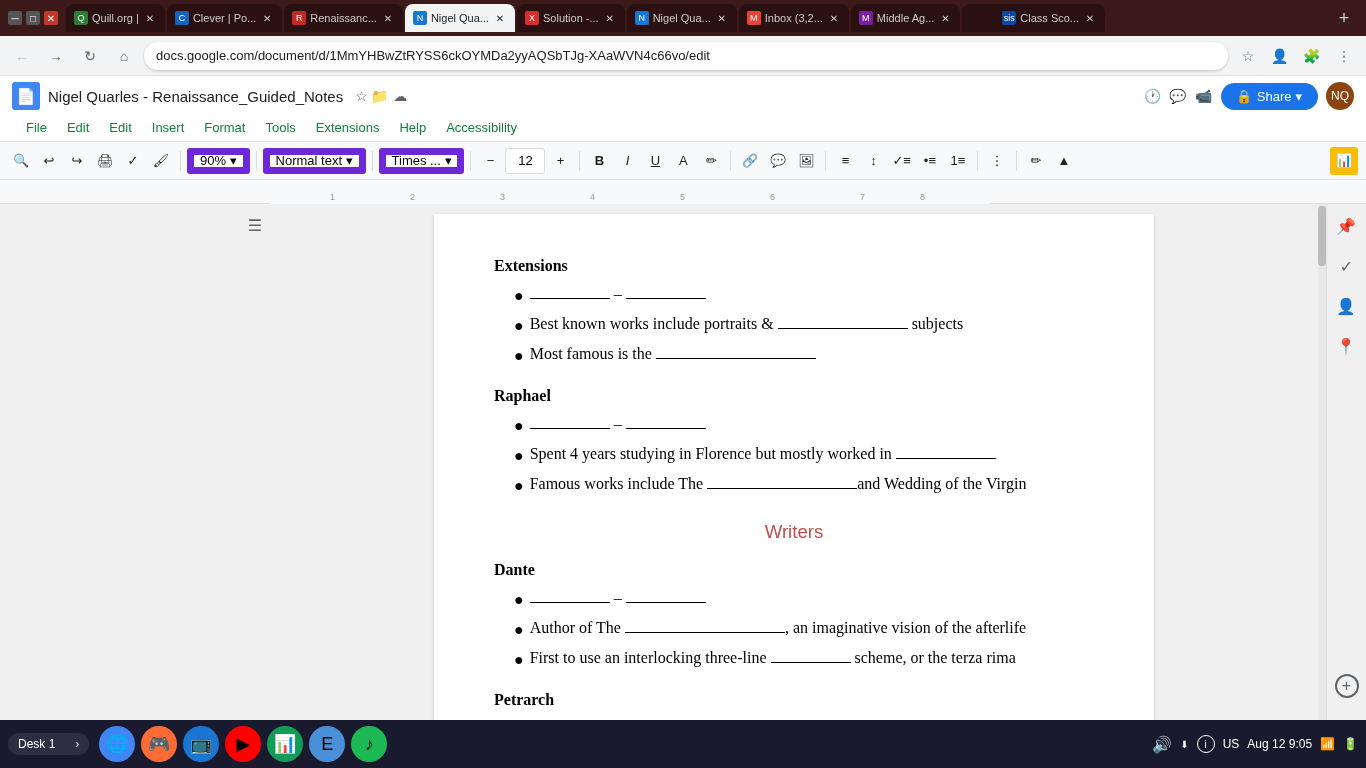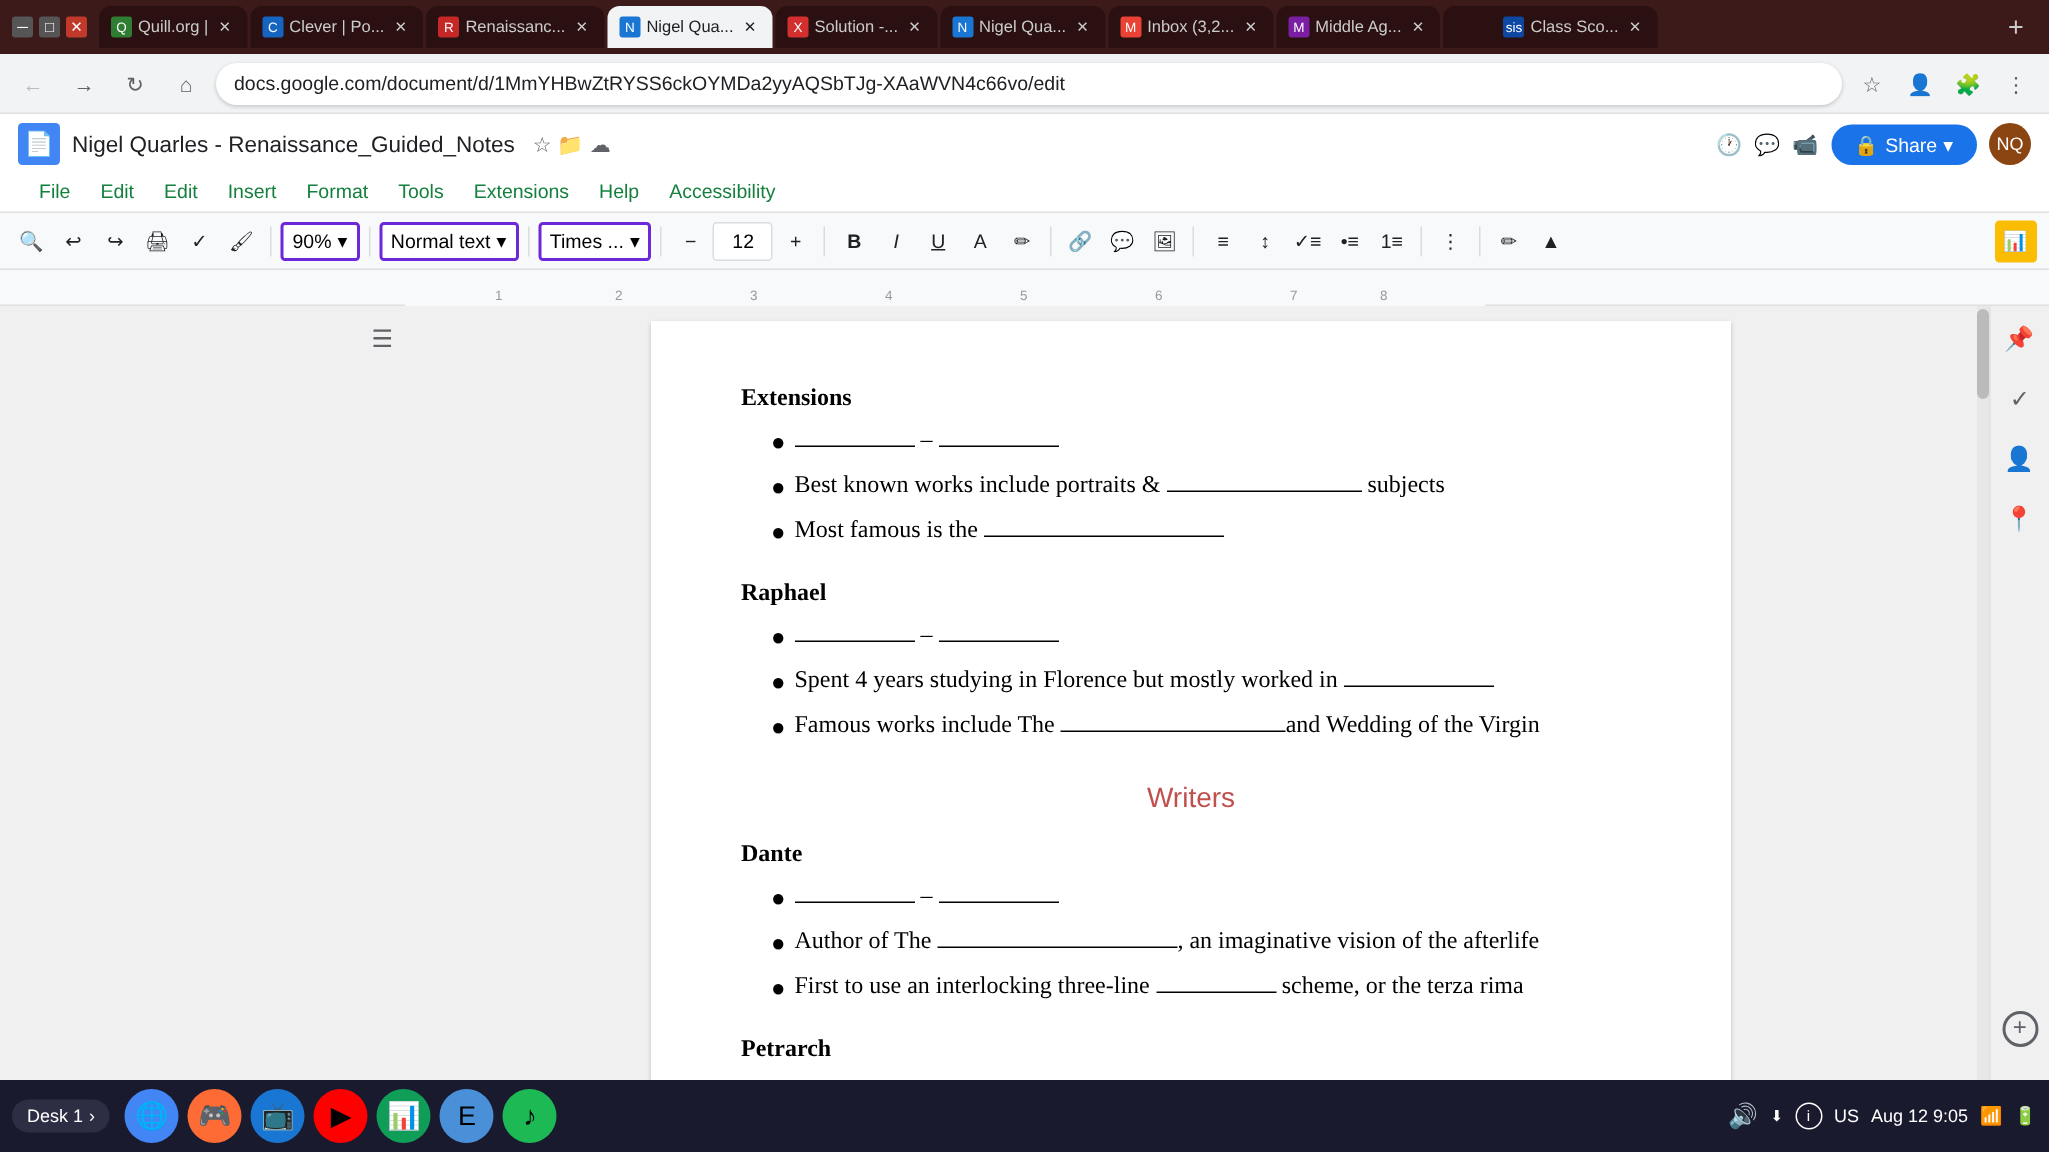--- a/index.html
+++ b/index.html
@@ -213,21 +213,21 @@
     }
     .fmt-separator {
       width: 1px; height: 20px;
       background: #dadce0;
       margin: 0 4px;
     }
     .fmt-dropdown {
       display: flex; align-items: center;
       padding: 0 6px;
       height: 26px;
-      border: 2px solid #6d28d9;
+      border: 7px solid #6d28d9;
       border-radius: 3px;
       cursor: pointer;
       font-size: 13px;
       gap: 4px;
       background: #fff;
     }
     .fmt-number {
       width: 40px;
       height: 26px;
       border: 1px solid #dadce0;
@@ -375,21 +375,21 @@
       padding: 0 8px;
       gap: 6px;
       z-index: 100;
     }
     .taskbar-desk {
       background: #2d2d44;
       border-radius: 20px;
       padding: 4px 10px;
       color: #fff;
       font-size: 12px;
-      display: flex; align-items: center; gap: 4px;
+      display: flex; align-items: center; gap: 20px;
       cursor: pointer;
     }
     .taskbar-apps {
       display: flex; gap: 6px; margin-left: 4px;
     }
     .taskbar-app {
       width: 36px; height: 36px;
       border-radius: 50%;
       display: flex; align-items: center; justify-content: center;
       cursor: pointer;

